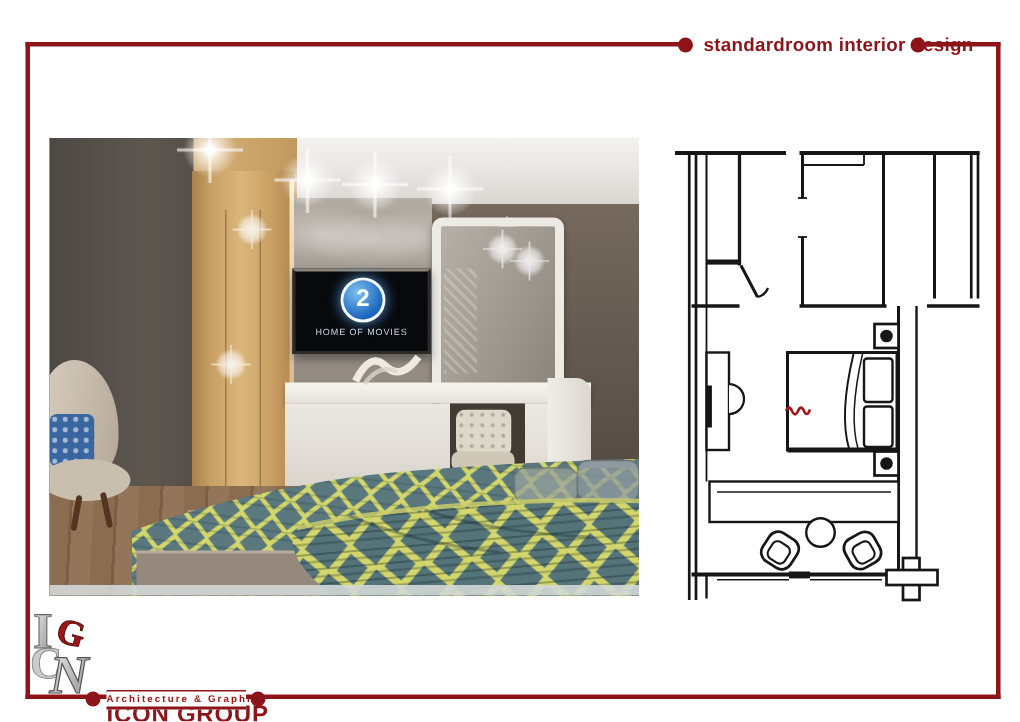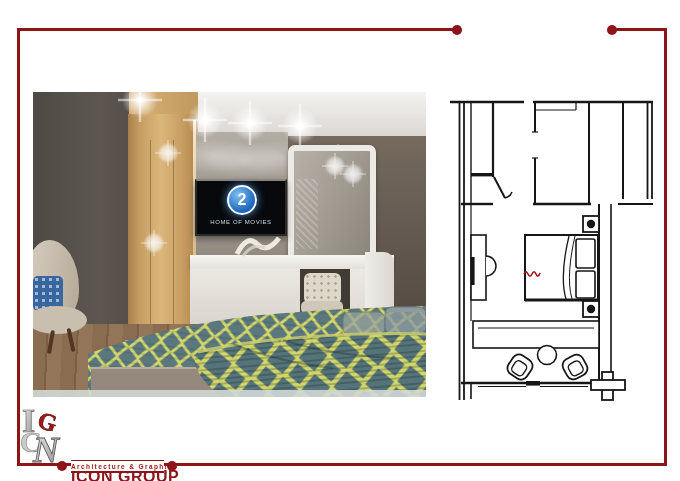--- a/index.html
+++ b/index.html
@@ -87,20 +87,21 @@
 
 <div class="page">
 
   <div class="a rline" style="left:17px;top:28px;width:438px;height:3px"></div>
   <div class="a rline" style="left:616px;top:28px;width:51px;height:3px"></div>
   <div class="a rline" style="left:17px;top:28px;width:3px;height:438px"></div>
   <div class="a rline" style="left:664px;top:28px;width:3px;height:438px"></div>
   <div class="a rline" style="left:17px;top:463px;width:650px;height:3px"></div>
   <div class="a dot" style="left:452px;top:25px"></div>
   <div class="a dot" style="left:607px;top:25px"></div>
+  <div class="a title" style="left:469px;top:23px">standardroom interior design</div>
 
   <div class="a photo">
     <div class="a ceiling"></div>
     <div class="a woodceil"></div>
     <div class="a leftwall"></div>
     <div class="a wardrobe">
       <div class="a seam" style="left:22px"></div>
       <div class="a seam" style="left:45px"></div>
     </div>
     <div class="a led"></div>

